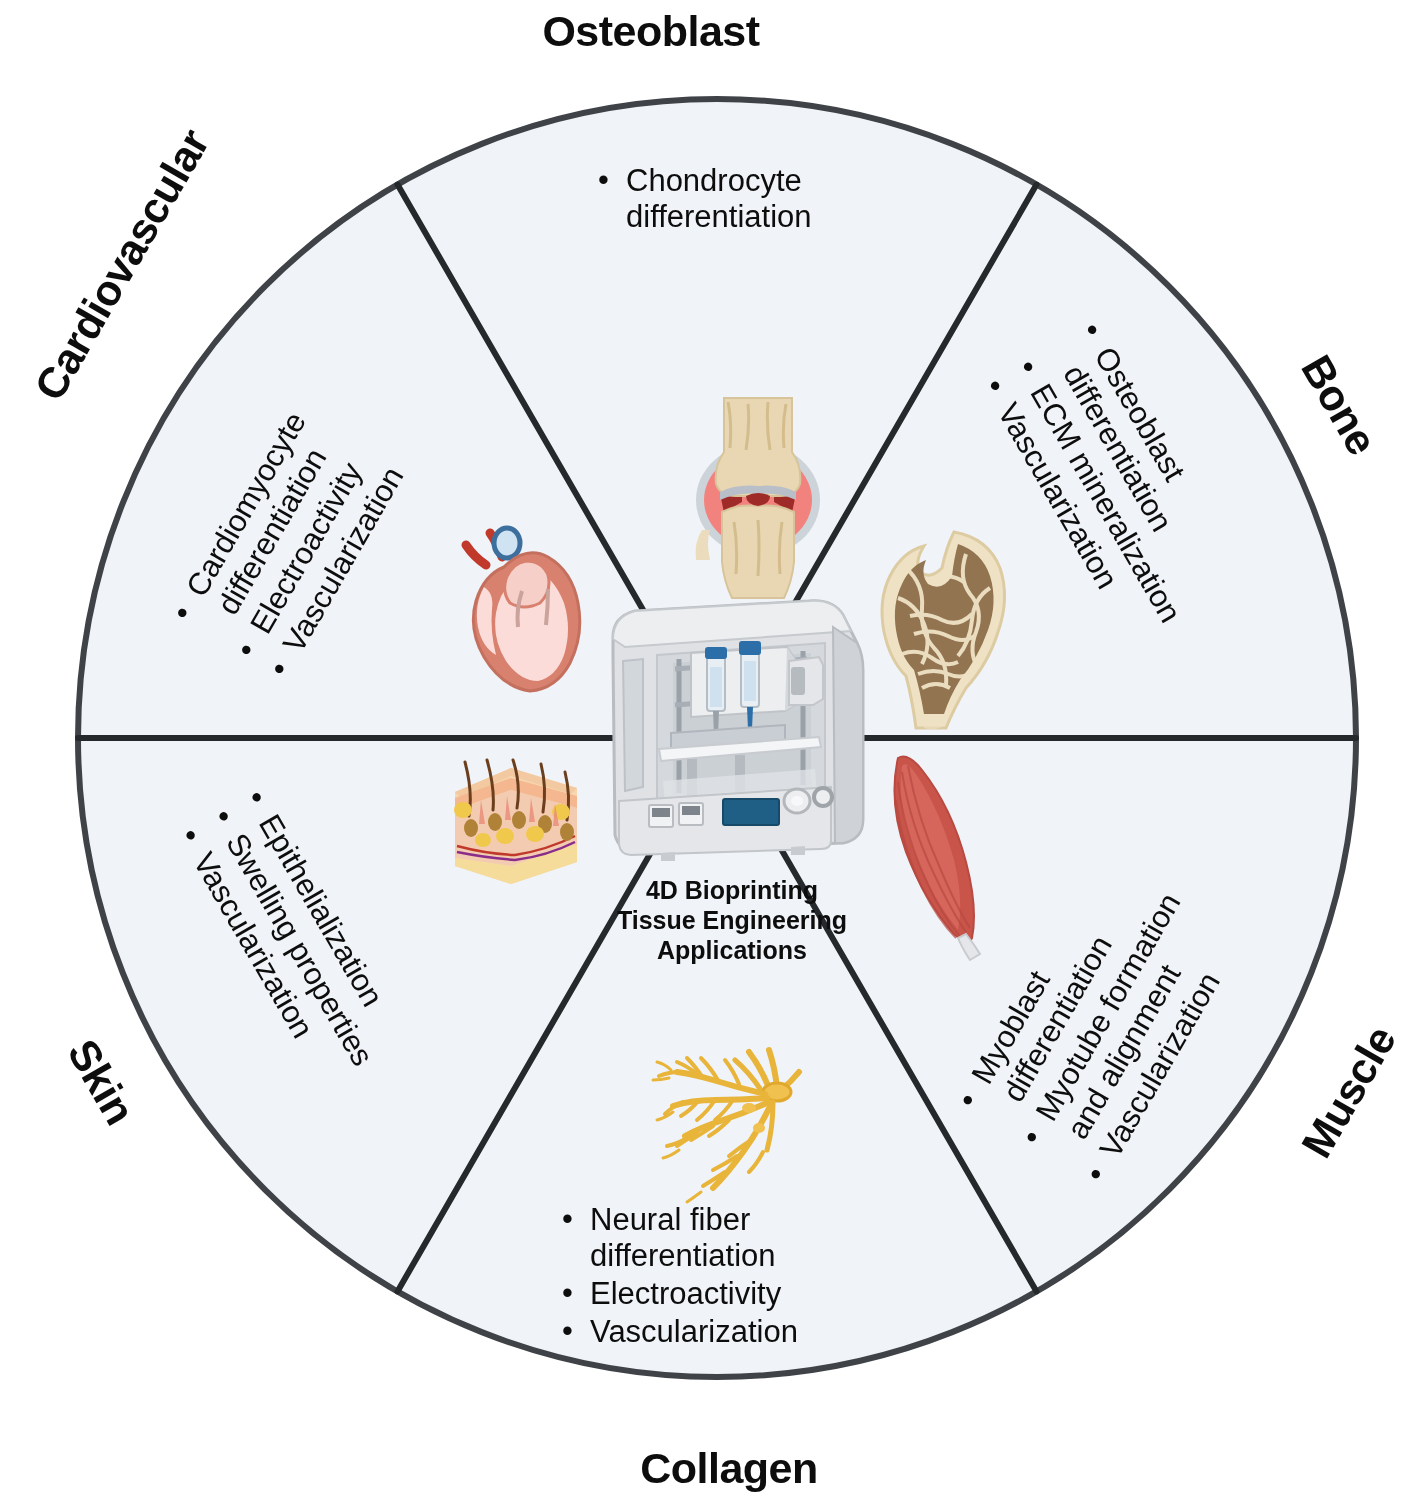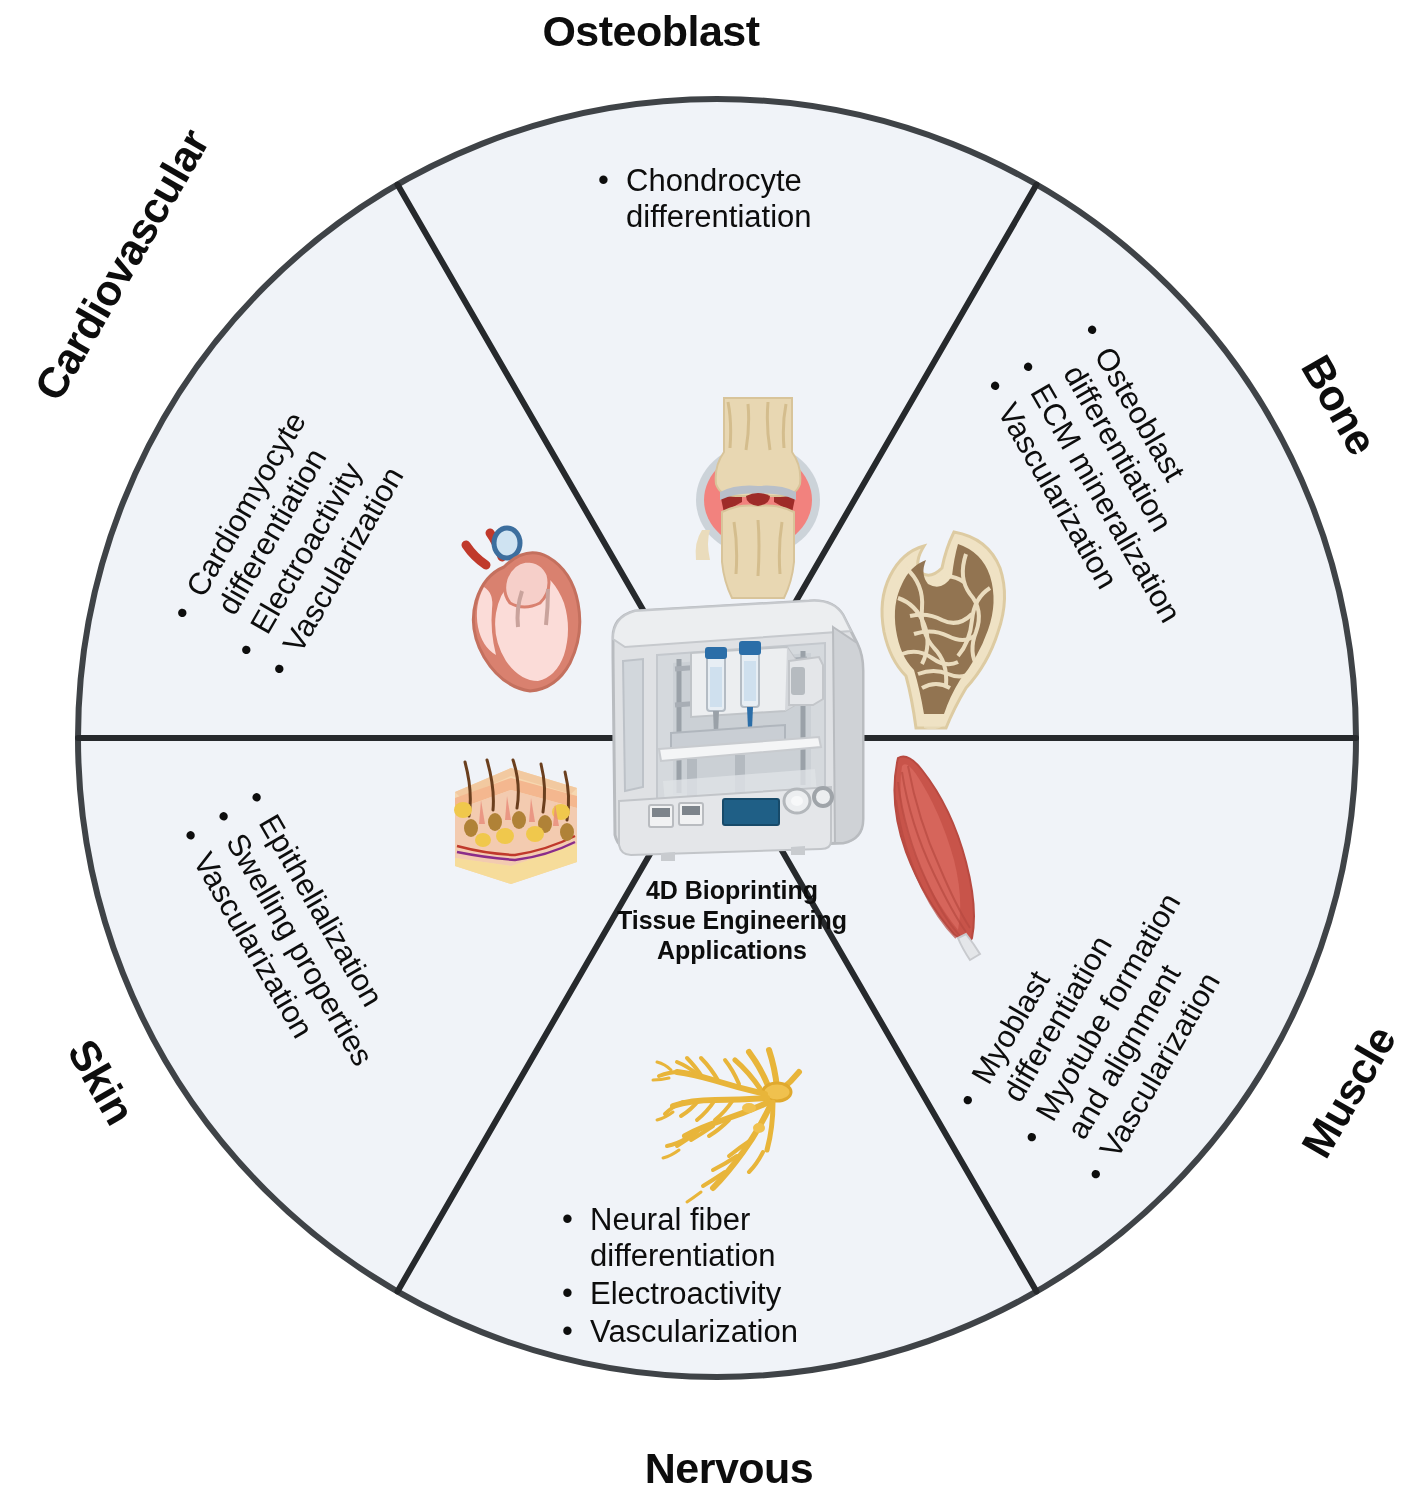--- a/index.html
+++ b/index.html
@@ -154,21 +154,21 @@
       <line x1="645" y1="645" x2="964.5" y2="1198.4"></line>
     </g>
 
     <circle cx="645" cy="645" r="0" fill="none"></circle>
   </svg>
 </div>
 
 <div class="outer-label" id="label-cartilage">Osteoblast</div>
 <div class="outer-label" id="label-bone">Bone</div>
 <div class="outer-label" id="label-muscle">Muscle</div>
-<div class="outer-label" id="label-nervous">Nervous</div>
+<div class="outer-label" id="label-nervous">Collagen</div>
 <div class="outer-label" id="label-skin">Skin</div>
 <div class="outer-label" id="label-cardiovascular">Cardiovascular</div>
 
 <ul class="bullets" id="bullets-cartilage">
   <li>Chondrocyte
 differentiation</li>
 </ul>
 
 <ul class="bullets" id="bullets-bone">
   <li>Osteoblast

